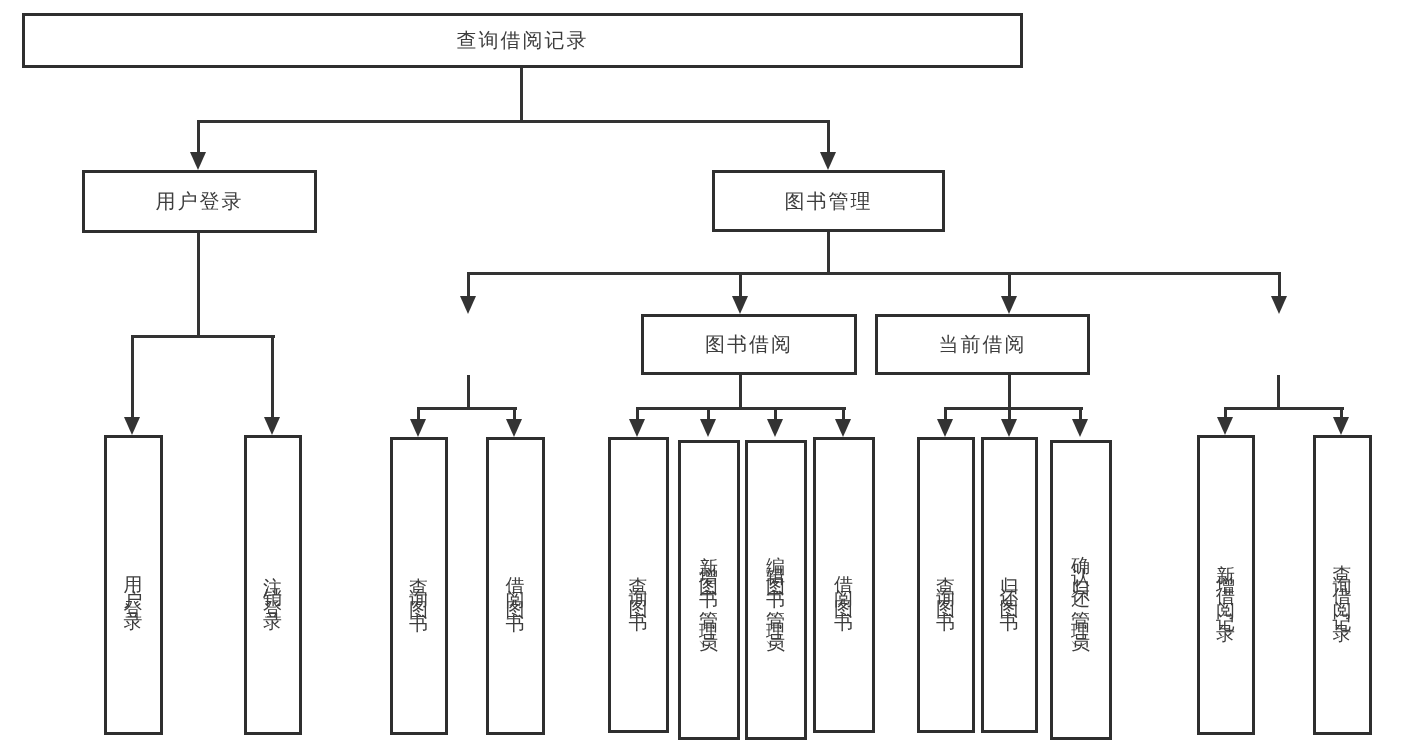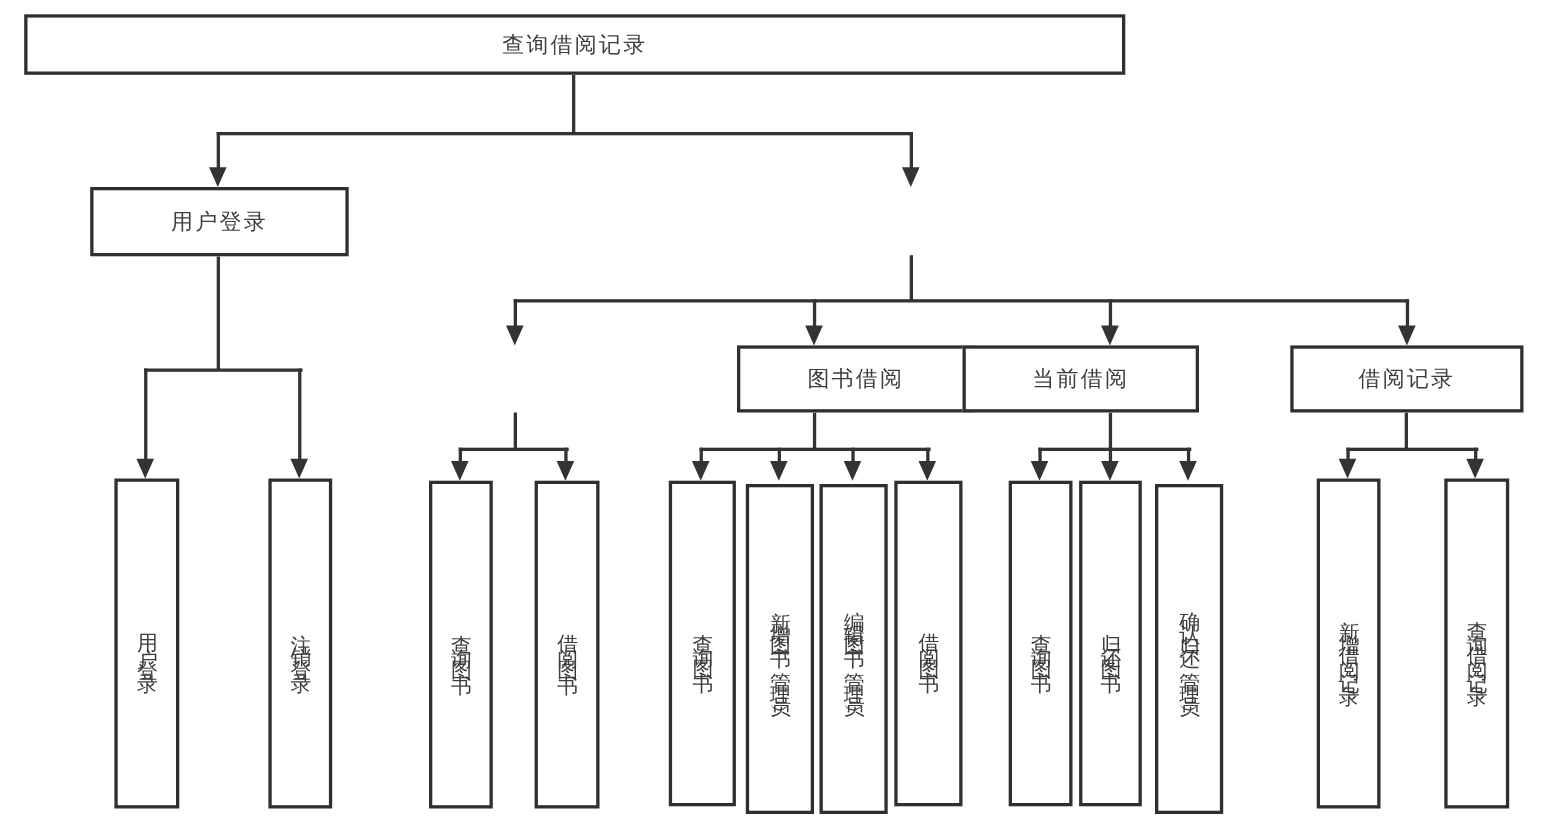--- a/index.html
+++ b/index.html
@@ -17,21 +17,21 @@
   .vbox span{
     writing-mode:vertical-rl;text-orientation:mixed;
     letter-spacing:12px;line-height:1;white-space:nowrap;
   }
   .vbox.long span{letter-spacing:11px;}
   
   #n-root        {left:22px;  top:13px;  width:1001px;height:55px;}
   #n-user-login  {left:82px;  top:170px; width:235px; height:63px;}
   #n-book-mgmt   {left:712px; top:170px; width:233px; height:62px;}
   #n-new-rec     {left:363px; top:314px; width:212px; height:61px;}
-  #n-borrow      {left:670px; top:314px; width:216px; height:61px;}
+  #n-borrow      {left:641px; top:314px; width:216px; height:61px;}
   #n-current     {left:875px; top:314px; width:215px; height:61px;}
   #n-record      {left:1173px;top:314px; width:212px; height:61px;}
   #l-user-login  {left:104px; top:435px; width:59px; height:300px;}
   #l-logout      {left:244px; top:435px; width:58px; height:300px;}
   #l-query1      {left:390px; top:437px; width:58px; height:298px;}
   #l-borrow1     {left:486px; top:437px; width:59px; height:298px;}
   #l-query2      {left:608px; top:437px; width:61px; height:296px;}
   #l-add-book    {left:678px; top:440px; width:62px; height:300px;}
   #l-edit-book   {left:745px; top:440px; width:62px; height:300px;}
   #l-borrow2     {left:813px; top:437px; width:62px; height:296px;}
@@ -171,24 +171,24 @@
   <div class="cl" id="c-re-v"></div>
   <div class="cl" id="c-re-h"></div>
   <div class="cl" id="c-re-d1"></div>
   <div class="cl" id="c-re-d2"></div>
   <div class="ah" id="a-re-1"></div>
   <div class="ah" id="a-re-2"></div>
 
   <div class="box" id="n-root">查询借阅记录</div>
 
   <div class="box" id="n-user-login">用户登录</div>
+  <div class="box" id="n-book-mgmt">图书管理</div>
 
   <div class="box" id="n-borrow">图书借阅</div>
   <div class="box" id="n-current">当前借阅</div>
-  <div class="box" id="n-record">借阅记录</div>
 
   <div class="box vbox" id="l-user-login">
     <span>用户登录</span>
     </div>
   <div class="box vbox" id="l-logout">
     <span>注销登录</span>
     </div>
   <div class="box vbox" id="l-query1">
     <span>查询图书</span>
     </div>

